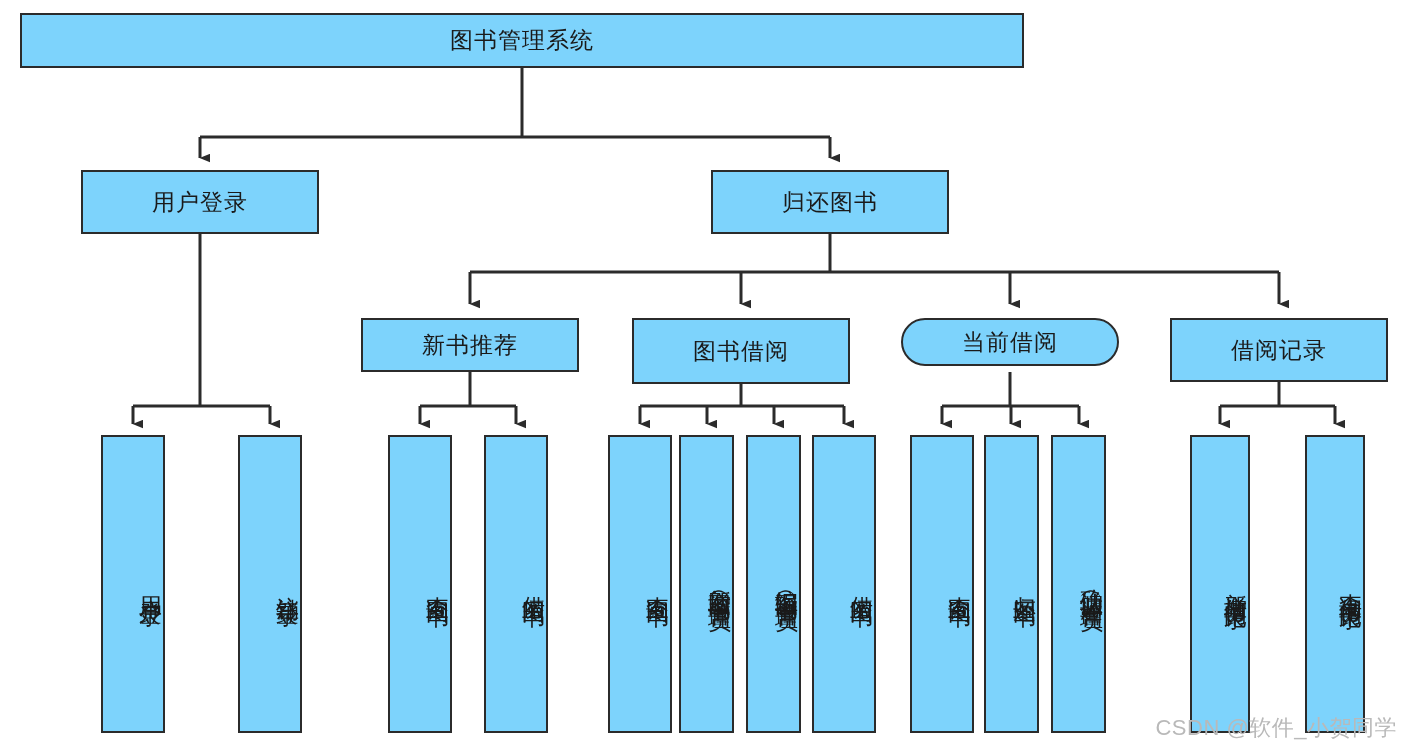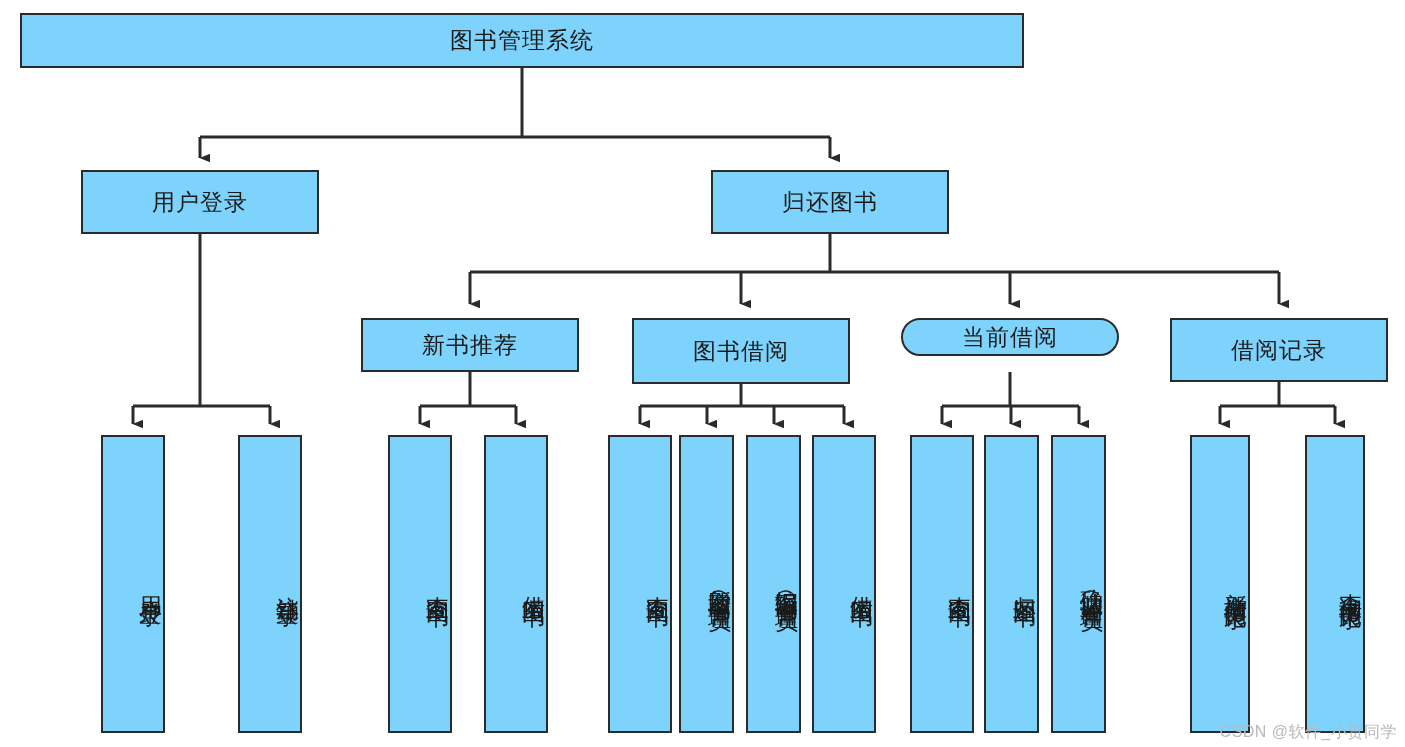--- a/index.html
+++ b/index.html
@@ -53,21 +53,21 @@
   .node.vert.tall {
     align-items: flex-start;
   }
   .node .label {
     display: block;
   }
   .watermark {
     position: absolute;
     right: 8px;
     bottom: 4px;
-    font-size: 16px;
+    font-size: 22px;
     color: #b9b9b9;
     letter-spacing: 0.5px;
     white-space: nowrap;
     pointer-events: none;
   }
 </style>
 </head>
 <body>
 
 <div id="canvas">
@@ -132,21 +132,21 @@
   <div class="node horiz" style="left: 711px; top: 170px; width: 238px; height: 64px;">
     <span class="label">归还图书</span>
   </div>
 
   <div class="node horiz" style="left: 361px; top: 318px; width: 218px; height: 54px;">
     <span class="label">新书推荐</span>
   </div>
   <div class="node horiz" style="left: 632px; top: 318px; width: 218px; height: 66px;">
     <span class="label">图书借阅</span>
   </div>
-  <div class="node horiz" style="left: 901px; top: 318px; width: 218px; height: 38px; border-radius: 27px;">
+  <div class="node horiz" style="left: 901px; top: 318px; width: 218px; height: 48px; border-radius: 27px;">
     <span class="label">当前借阅</span>
   </div>
   <div class="node horiz" style="left: 1170px; top: 318px; width: 218px; height: 64px;">
     <span class="label">借阅记录</span>
   </div>
 
   <div class="node vert" style="left: 101px; top: 435px; width: 64px; height: 298px;">
     <span class="label">用户登录</span>
   </div>
   <div class="node vert" style="left: 238px; top: 435px; width: 64px; height: 298px;">

